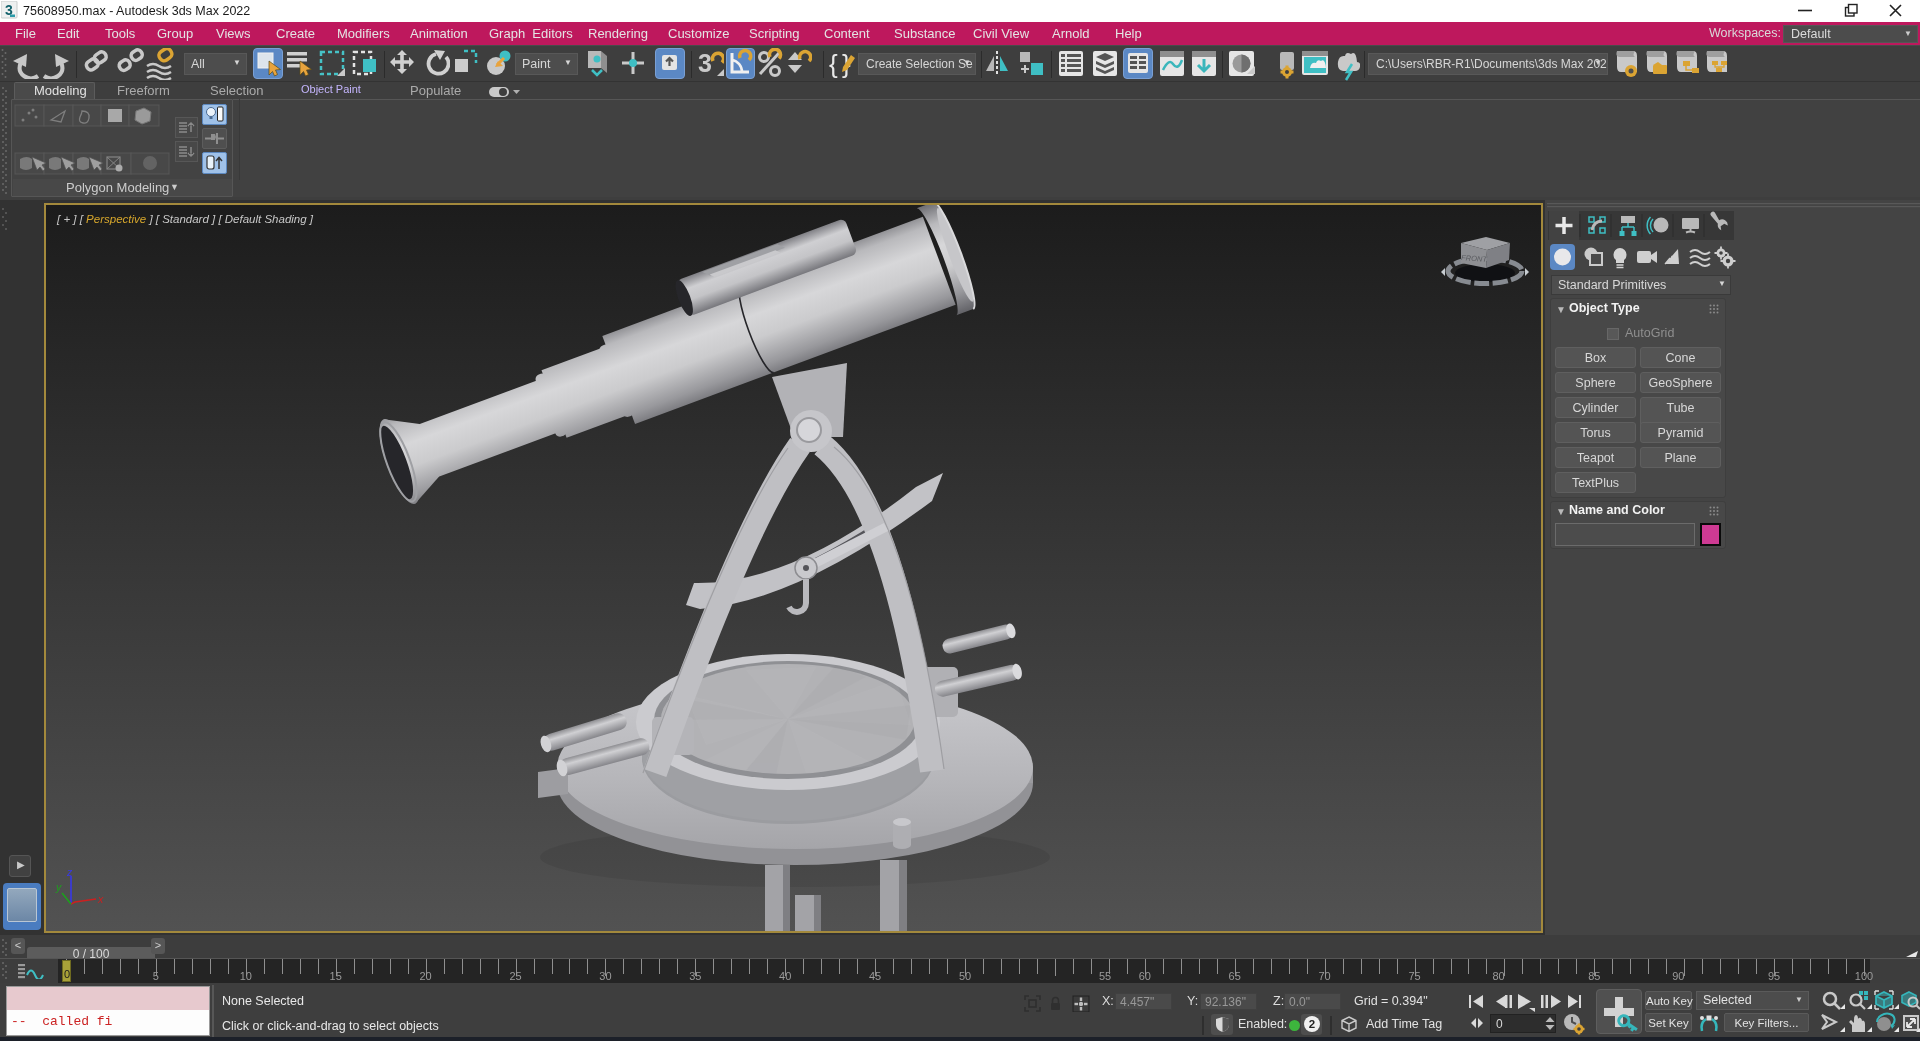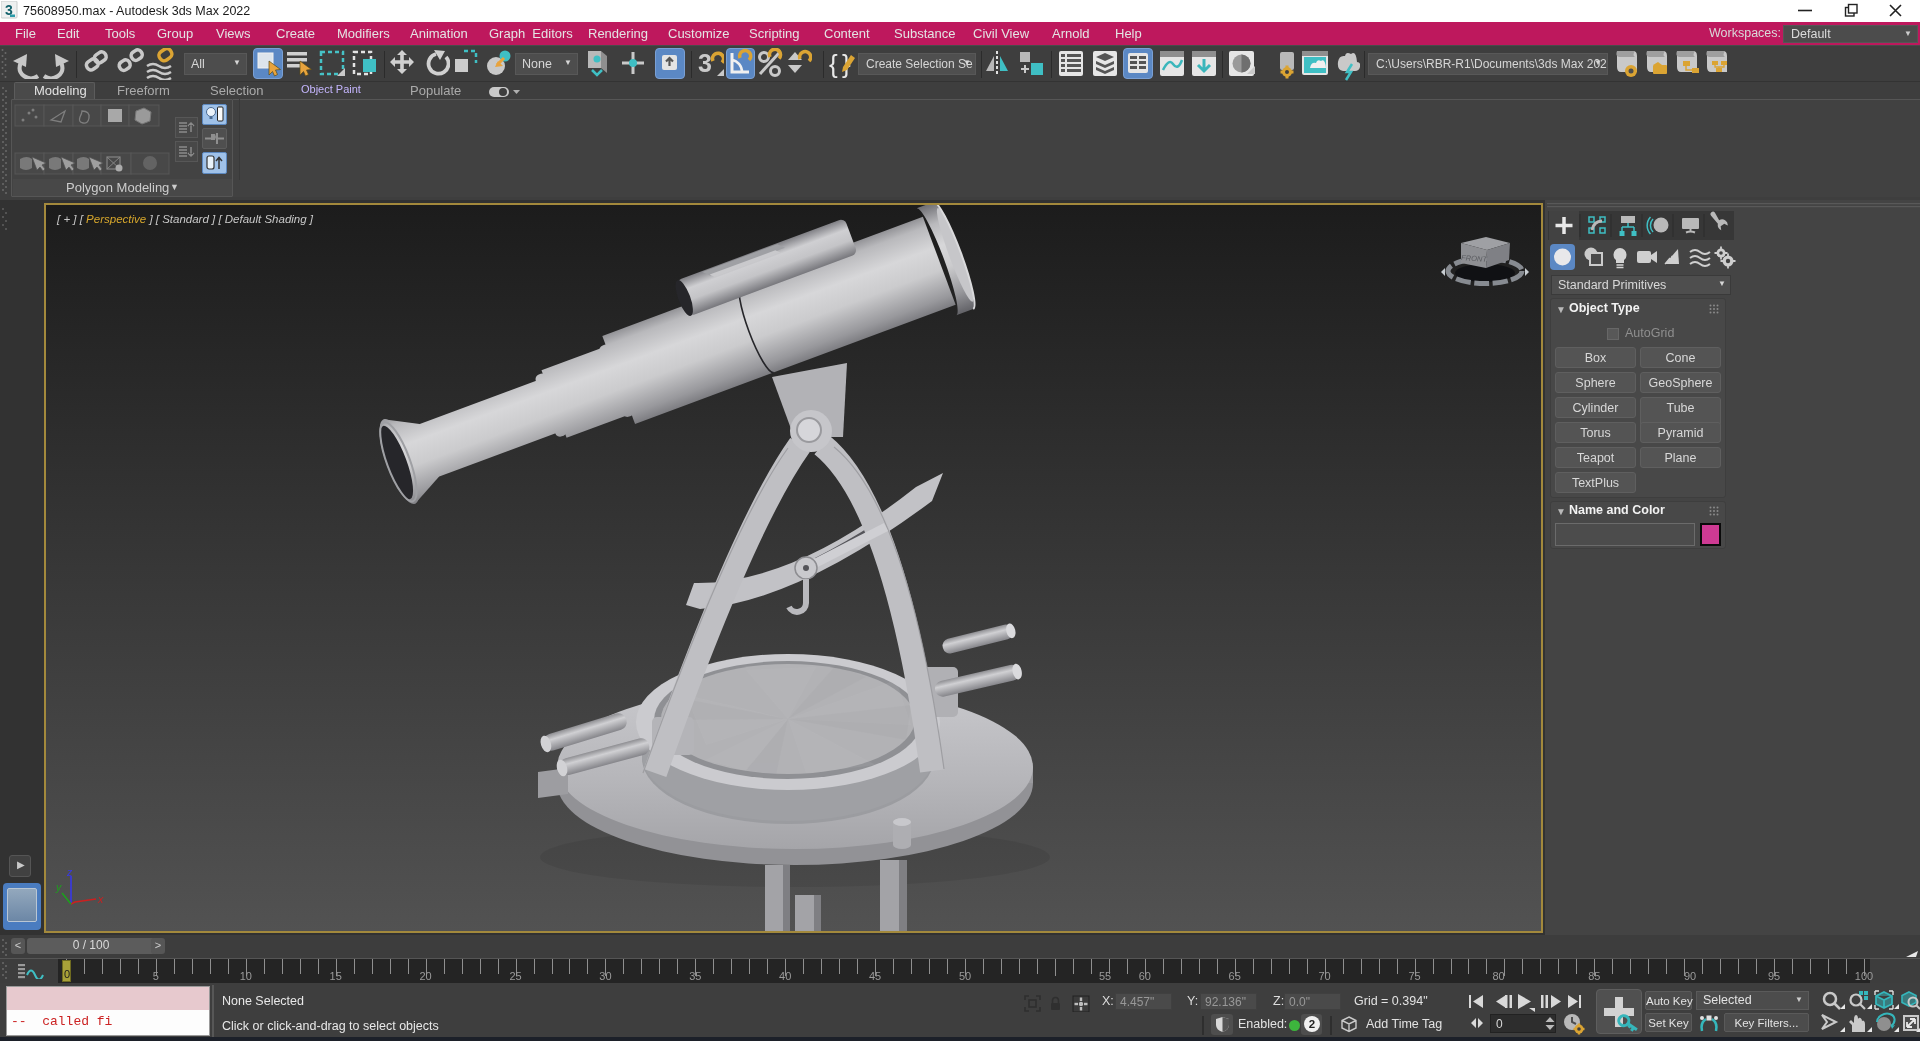--- a/index.html
+++ b/index.html
@@ -134,21 +134,21 @@
       <path d="M11 2 h12 v12" fill="none" stroke="#3fbfc4" stroke-width="2.5" stroke-dasharray="4 3"></path>
       <rect x="2" y="10" width="13" height="13" fill="#cccccc"></rect>
     </svg>
 <svg class="abs" style="left:484px;top:2px" width="28" height="32">
       <circle cx="12" cy="18" r="9" fill="#c9c9c9"></circle>
       <circle cx="21" cy="8" r="5.5" fill="#3fbfc4"></circle>
       <path d="M20 10 l-7 7" stroke="#e8a33d" stroke-width="3"></path>
       <path d="M11 19 l8 -1 -5 -5 z" fill="#e8a33d"></path>
     </svg>
 <div class="ddown" style="left:515px;top:7px;width:63px;height:22px">
-      <span style="position:absolute;left:6px;top:3px">None</span>
+      <span style="position:absolute;left:6px;top:3px">Paint</span>
       <span style="position:absolute;right:5px;top:4px;font-size:8px">▼</span>
     </div>
 <svg class="abs" style="left:586px;top:2px" width="64" height="33">
  <rect x="2" y="3" width="13" height="17" fill="#b9b9b9"></rect>
       <path d="M15 3 l6 5 0 17 -6 -5z" fill="#8f8f8f"></path>
       <path d="M6 22 l5 5 5 -5" fill="none" stroke="#3fbfc4" stroke-width="2.5"></path>
       <circle cx="11" cy="11" r="3.5" fill="#3fbfc4"></circle>
  <path d="M47 4 v22 M36 15 h22" stroke="#c9c9c9" stroke-width="3"></path>
       <circle cx="47" cy="15" r="4" fill="#3fbfc4"></circle>
 </svg>
@@ -741,21 +741,21 @@
       <g fill="#6a6a6a">
         <circle cx="2" cy="3" r="1"></circle>
         <circle cx="5" cy="6" r="1"></circle>
         <circle cx="2" cy="9" r="1"></circle>
         <circle cx="5" cy="12" r="1"></circle>
         <circle cx="2" cy="15" r="1"></circle>
         <circle cx="5" cy="18" r="1"></circle>
       </g>
     </svg>
   <div class="abs" style="left:11px;top:3px;width:14px;height:16px;background:#565656;border-radius:3px;color:#cfcfcf;font-size:11px;text-align:center;line-height:15px">&lt;</div>
-  <div class="abs" style="left:27px;top:3px;width:128px;height:16px;background:#5c5c5c;border-radius:3px;color:#d9d9d9;font-size:12px;text-align:center;line-height:15px">0 / 100</div>
+  <div class="abs" style="left:27px;top:12px;width:128px;height:16px;background:#5c5c5c;border-radius:3px;color:#d9d9d9;font-size:12px;text-align:center;line-height:15px">0 / 100</div>
   <div class="abs" style="left:151px;top:3px;width:14px;height:16px;background:#565656;border-radius:3px;color:#cfcfcf;font-size:11px;text-align:center;line-height:15px">&gt;</div>
   <svg class="abs" style="left:1904px;top:15px" width="16" height="8">
       <path d="M2 7 l12 -6 -2 6 z" fill="#e8e8e8"></path>
     </svg>
 </div>
 <div id="timeline">
   <div class="abs" style="left:0;top:0;width:1920px;height:1px;background:#555"></div>
   <svg class="abs" style="left:1px;top:2px" width="8" height="22">
       <g fill="#6a6a6a">
         <circle cx="2" cy="3" r="1"></circle>
@@ -877,21 +877,21 @@
       <div style="position:absolute;left:1482.4px;top:0;width:1px;height:15px;background:#8f8f8f"></div>
       <div style="position:absolute;left:1500.3px;top:0;width:1px;height:15px;background:#8f8f8f"></div>
       <div style="position:absolute;left:1518.3px;top:0;width:1px;height:15px;background:#8f8f8f"></div>
       <div style="position:absolute;left:1536.3px;top:0;width:1px;height:17px;background:#8f8f8f"></div>
       <div style="position:absolute;left:1524.3px;top:11px;width:24px;text-align:center;font-size:11px;color:#9a9a9a">85</div>
       <div style="position:absolute;left:1554.3px;top:0;width:1px;height:15px;background:#8f8f8f"></div>
       <div style="position:absolute;left:1572.3px;top:0;width:1px;height:15px;background:#8f8f8f"></div>
       <div style="position:absolute;left:1590.2px;top:0;width:1px;height:15px;background:#8f8f8f"></div>
       <div style="position:absolute;left:1608.2px;top:0;width:1px;height:15px;background:#8f8f8f"></div>
       <div style="position:absolute;left:1626.2px;top:0;width:1px;height:17px;background:#8f8f8f"></div>
-      <div style="position:absolute;left:1614.2px;top:11px;width:24px;text-align:right;font-size:11px;color:#9a9a9a">90</div>
+      <div style="position:absolute;left:1614.2px;top:11px;width:24px;text-align:left;font-size:11px;color:#9a9a9a">90</div>
       <div style="position:absolute;left:1644.2px;top:0;width:1px;height:15px;background:#8f8f8f"></div>
       <div style="position:absolute;left:1662.2px;top:0;width:1px;height:15px;background:#8f8f8f"></div>
       <div style="position:absolute;left:1680.1px;top:0;width:1px;height:15px;background:#8f8f8f"></div>
       <div style="position:absolute;left:1698.1px;top:0;width:1px;height:15px;background:#8f8f8f"></div>
       <div style="position:absolute;left:1716.1px;top:0;width:1px;height:17px;background:#8f8f8f"></div>
       <div style="position:absolute;left:1704.1px;top:11px;width:24px;text-align:center;font-size:11px;color:#9a9a9a">95</div>
       <div style="position:absolute;left:1734.1px;top:0;width:1px;height:15px;background:#8f8f8f"></div>
       <div style="position:absolute;left:1752.1px;top:0;width:1px;height:15px;background:#8f8f8f"></div>
       <div style="position:absolute;left:1770.0px;top:0;width:1px;height:15px;background:#8f8f8f"></div>
       <div style="position:absolute;left:1788.0px;top:0;width:1px;height:15px;background:#8f8f8f"></div>

